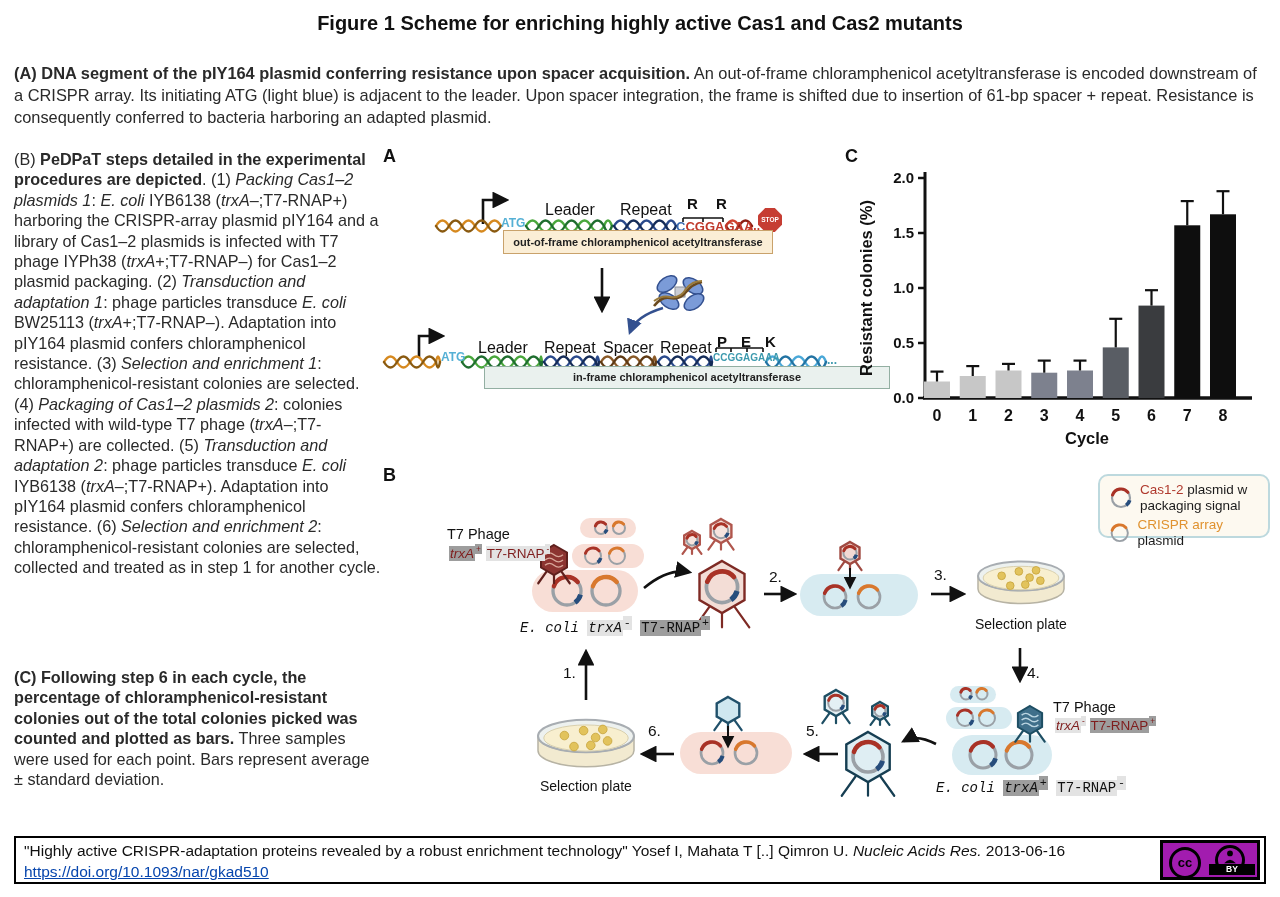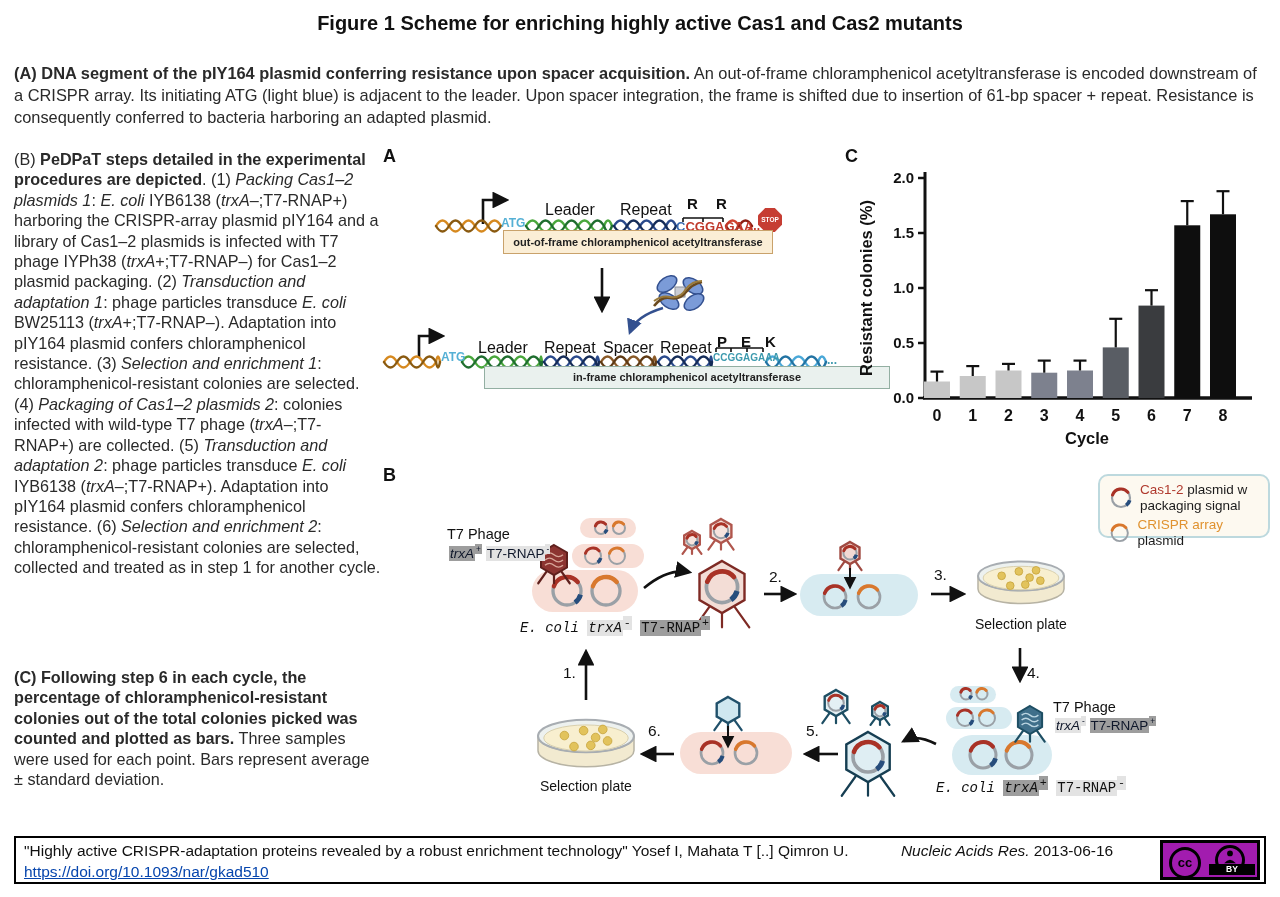--- a/index.html
+++ b/index.html
@@ -14,21 +14,21 @@
   .rr-label{font-size:15px;font-weight:bold;letter-spacing:7px;color:#111;}
   .atg{font-size:12px;font-weight:bold;color:#55b0d5;}
   .seq{font-size:13px;font-weight:bold;white-space:nowrap;}
   .dots{font-size:12px;font-weight:bold;}
   .construct-box{border:1.5px solid #c9a26b;background:#fbeed6;font-size:11px;font-weight:bold;
                  text-align:center;color:#222;}
   .construct-box.inframe{border:1.5px solid #93afa2;background:#eaf1ee;}
   .stop-sign{width:24px;height:24px;background:#c63d33;color:#fff;font-size:6.5px;font-weight:bold;
              text-align:center;line-height:24px;
              clip-path:polygon(30% 0,70% 0,100% 30%,100% 70%,70% 100%,30% 100%,0 70%,0 30%);}
-  .geno{font-size:13.5px;white-space:nowrap;color:#0f172a;}
+  .geno{font-size:13.5px;white-space:nowrap;color:#7f1d1d;}
   .geno sup,.cap-col sup{font-size:0.62em;}
   .hl-dark{background:#9d9d9d;padding:0 1px;}
   .hl-light{background:#e3e3e3;padding:0 1px;}
   .phage-title{font-size:14.5px;color:#111;white-space:nowrap;}
   .ecoli{font-size:14px;white-space:nowrap;color:#111;font-family:Liberation Mono, monospace;}
   .step{font-size:15.5px;color:#111;font-weight:500;}
   .plate-label{font-size:14px;color:#111;white-space:nowrap;}
   .legend{left:1098px;top:474px;width:172px;height:64px;background:#fdf9f0;border:2px solid #bdd9de;
           border-radius:10px;padding:6px 8px;box-sizing:border-box;font-size:13.5px;line-height:16px;}
   .legend-row{display:flex;align-items:center;gap:6px;}
@@ -360,21 +360,21 @@
         </svg>
       <div><span style="color: rgb(224, 146, 47);">CRISPR array</span><span> plasmid</span></div>
     </div>
   </div>
 
   <div class="abs phage-title" style="left:1053px;top:699px;">T7 Phage</div>
   <div class="abs geno" style="left:1055px;top:716px;"><span class="hl-light" style="font-style: italic;">trxA</span><sup class="hl-light">-</sup><span> </span><span class="hl-dark">T7-RNAP</span><sup class="hl-dark">+</sup></div>
   <div class="abs ecoli" style="left:936px;top:776px;"><span style="font-style: italic;">E. coli </span><span class="hl-dark" style="font-style: italic;">trxA</span><sup class="hl-dark">+</sup><span> </span><span class="hl-light">T7-RNAP</span><sup class="hl-light">-</sup></div>
 
   <div class="abs footer-box">
-    <div class="footer-line1"><span>"Highly active CRISPR-adaptation proteins revealed by a robust enrichment technology" Yosef I, Mahata T [..] Qimron U. </span><span style="font-style: italic; margin-left: 48px;">Nucleic Acids Res.</span><span> 2013-06-16</span></div>
+    <div class="footer-line1"><span>"Highly active CRISPR-adaptation proteins revealed by a robust enrichment technology" Yosef I, Mahata T [..] Qimron U. </span><span style="font-style: italic;">Nucleic Acids Res.</span><span> 2013-06-16</span></div>
     <a class="footer-link" href="#">https://doi.org/10.1093/nar/gkad510</a>
     <div class="cc-badge">
       <div class="cc-circle">cc</div>
       <div class="person-circle">
         <svg width="18" height="18" viewBox="0 0 20 20" style="display:block;margin:0 auto;">
           <circle cx="10" cy="6" r="3.2" fill="#000"></circle>
           <path d="M3.5 17 q6.5 -8 13 0 z" fill="#000"></path>
         </svg>
       </div>
       <div class="by-strip">BY</div>

